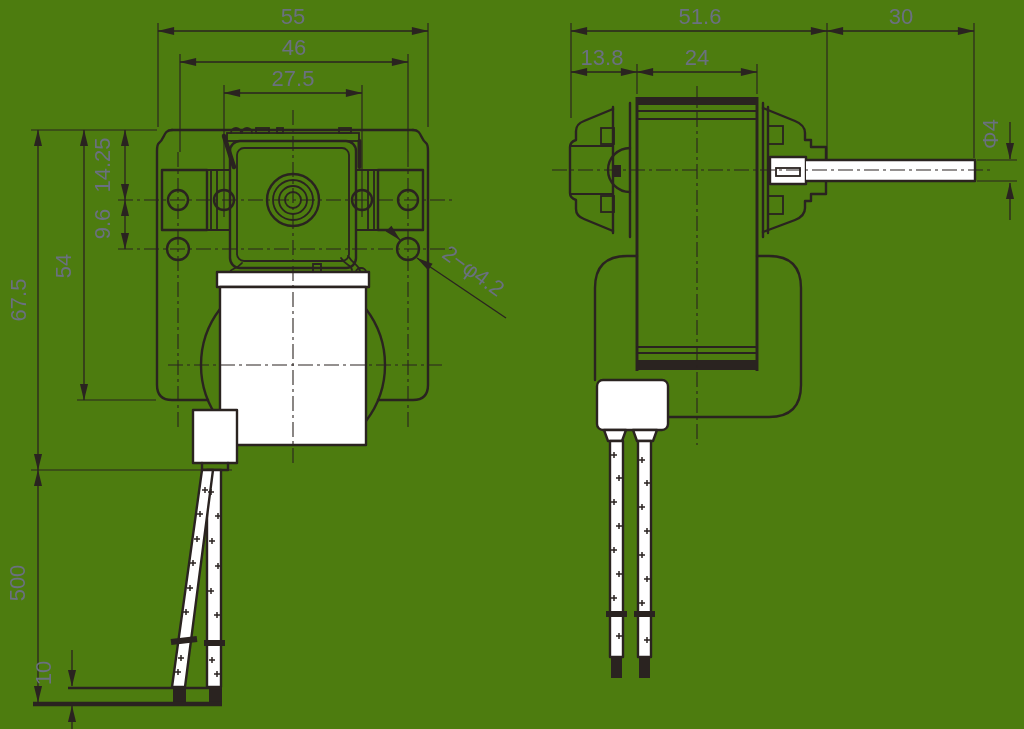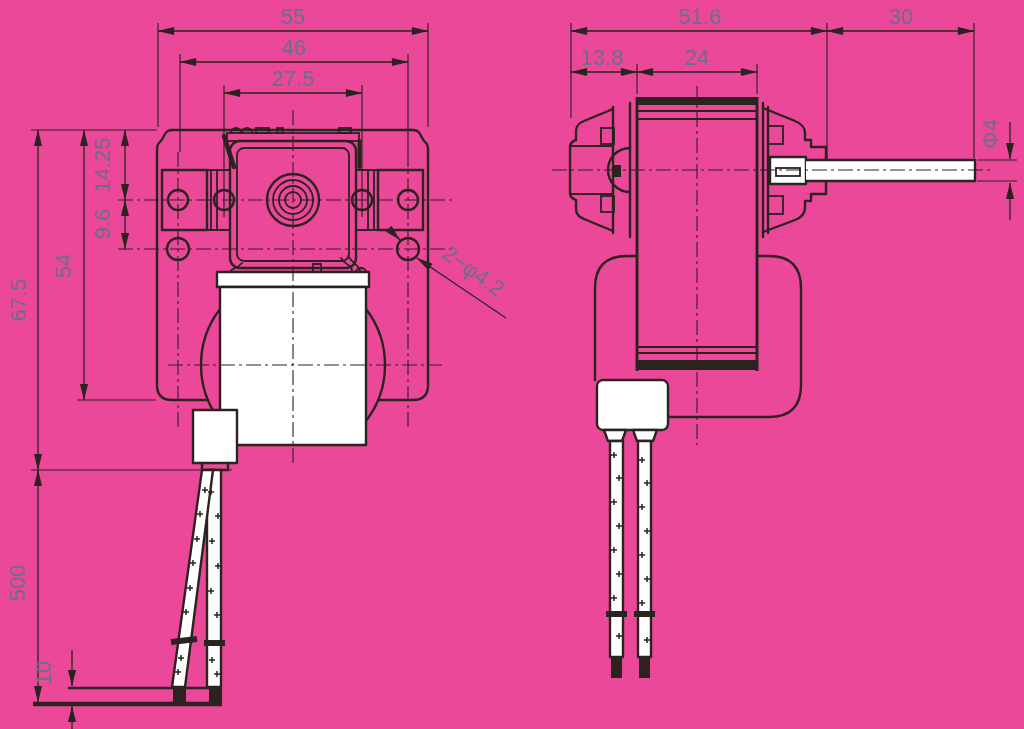--- a/index.html
+++ b/index.html
@@ -1,16 +1,16 @@
 <!DOCTYPE html>
 <html><head>
 <meta charset="utf-8">
 <style>
   html,body{margin:0;padding:0;background:#ffffff;}
-  .stage{position:relative;width:1024px;height:729px;background:#ec4899;overflow:hidden;}
+  .stage{position:relative;width:1024px;height:729px;background:#4d7c0f;overflow:hidden;}
   svg{display:block}
   .ol{fill:none;stroke:#2a2320;stroke-width:2.4;stroke-linejoin:round;stroke-linecap:round}
   .olf{fill:#ffffff;stroke:#2a2320;stroke-width:2.4;stroke-linejoin:round;stroke-linecap:round}
   .ol3{fill:none;stroke:#2a2320;stroke-width:2.9;stroke-linejoin:round}
   .thn{fill:none;stroke:#2a2320;stroke-width:1.8;stroke-linecap:round}
   .blk{fill:#2a2320;stroke:none}
   .dim{fill:none;stroke:#2a2320;stroke-width:1.3}
   .ext{fill:none;stroke:#2a2320;stroke-width:1.15}
   .cl{fill:none;stroke:#2a2320;stroke-width:1.1;stroke-dasharray:15 4 3 4}
   .tick{fill:none;stroke:#2a2320;stroke-width:1.5}

